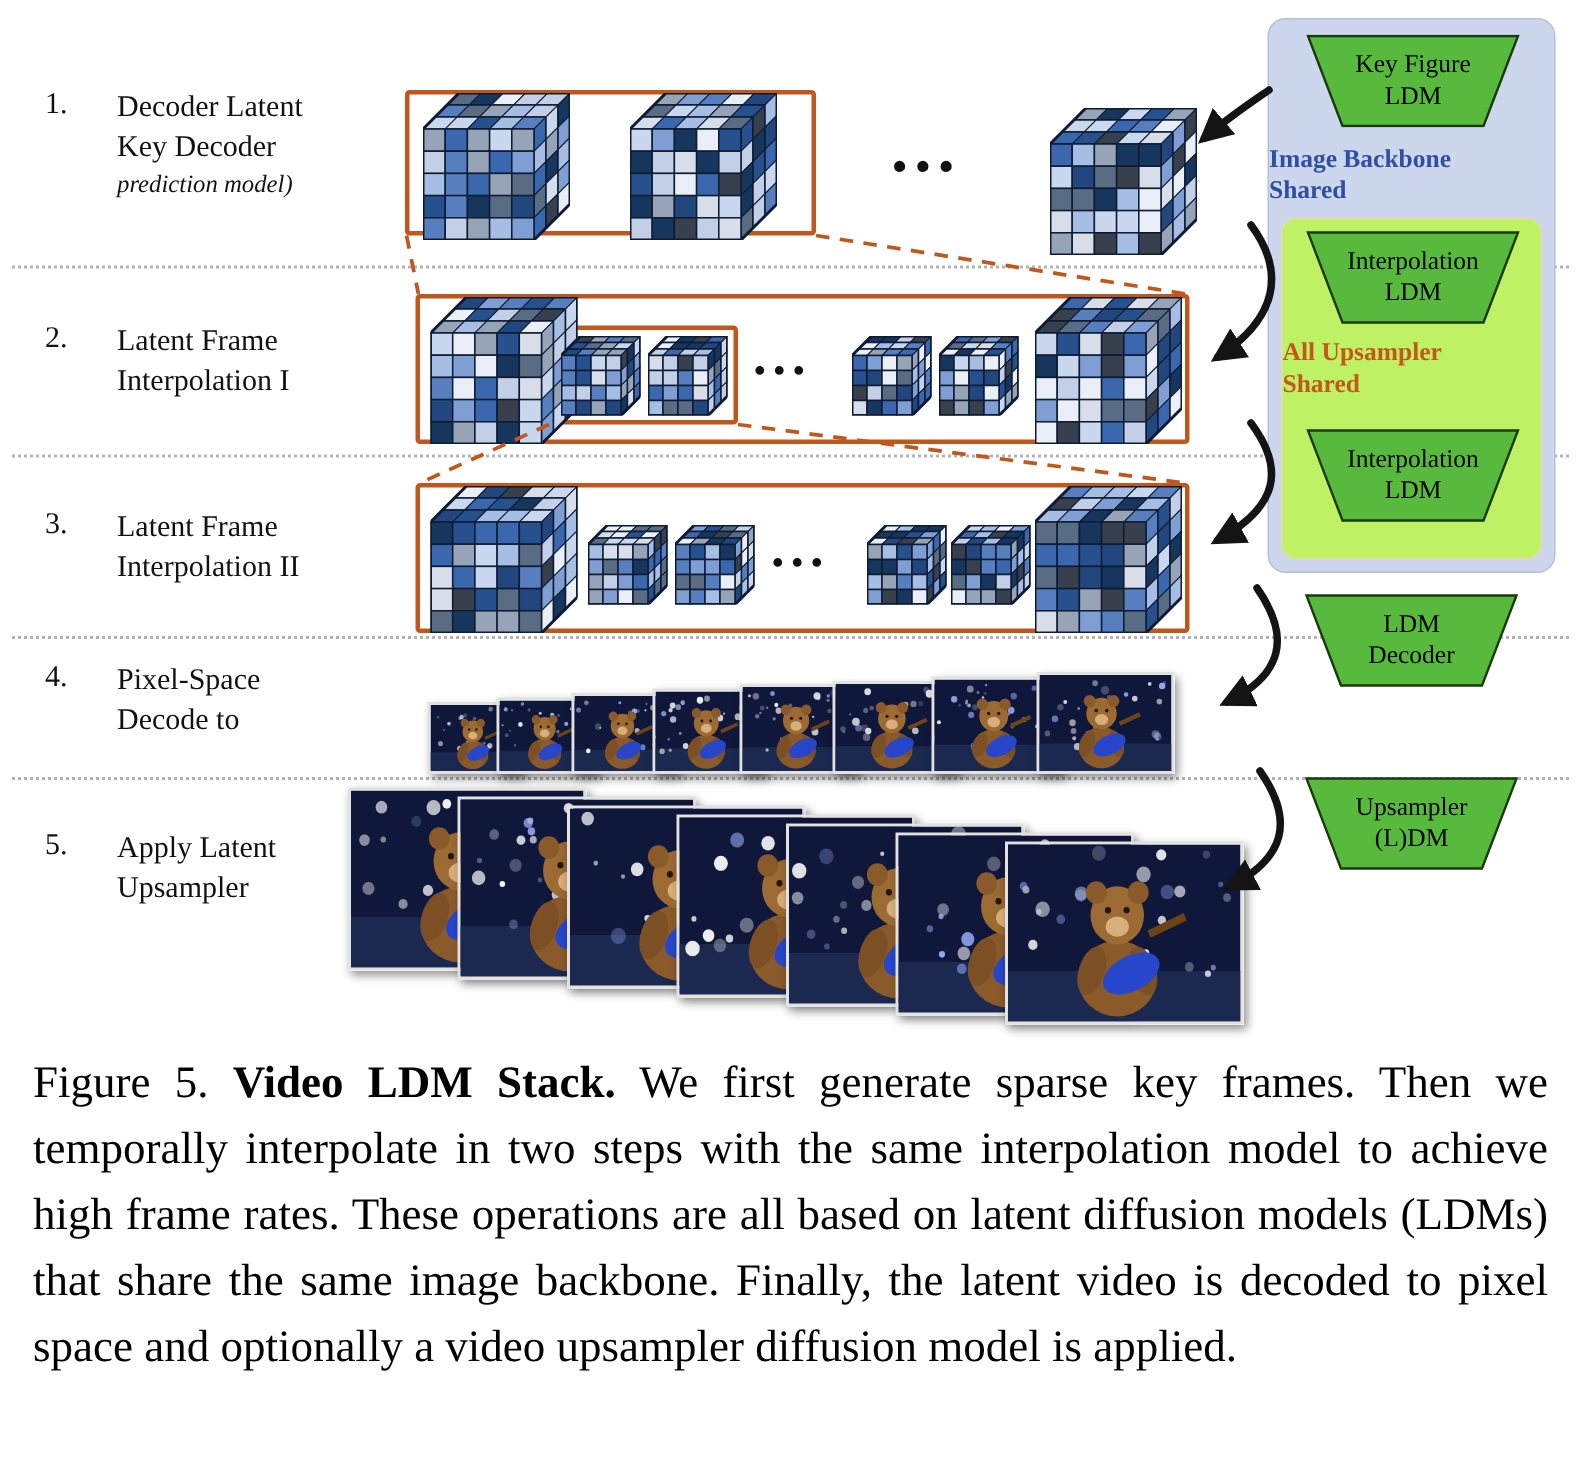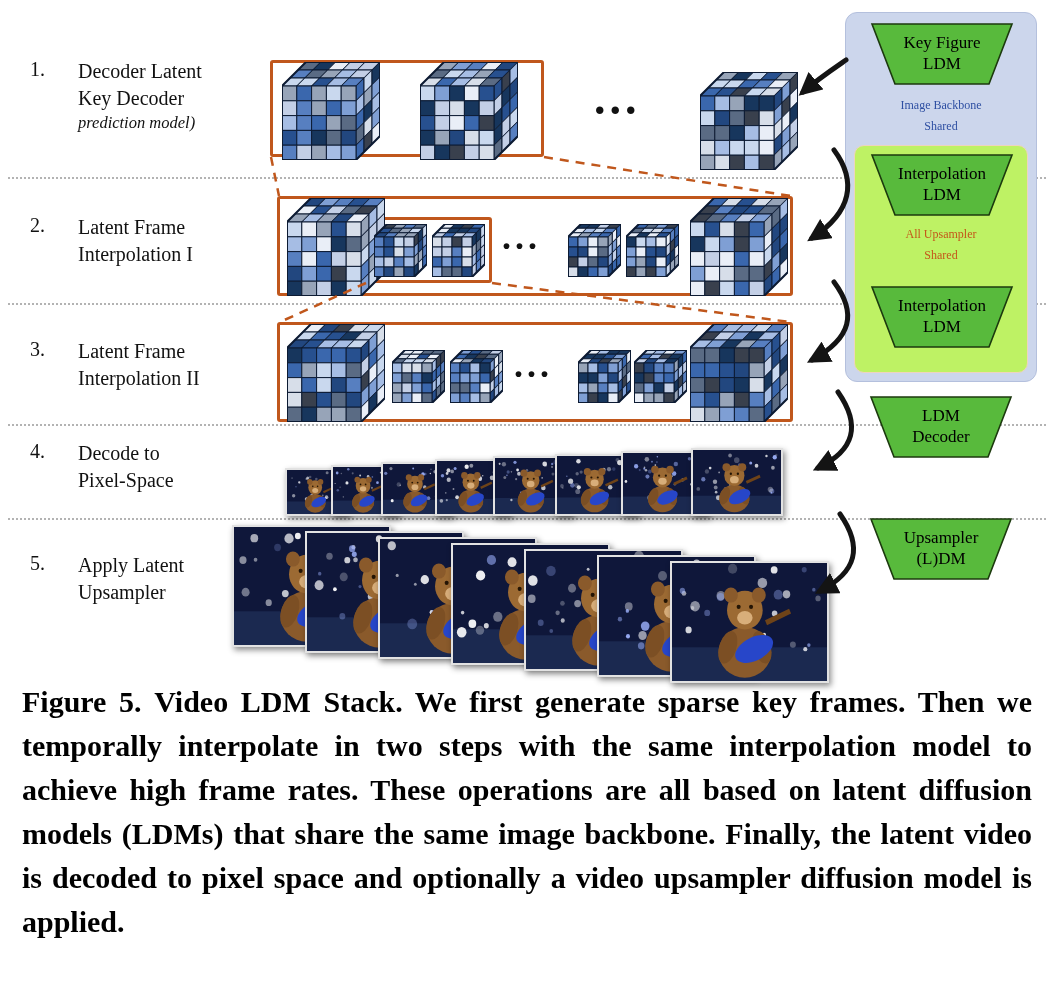--- a/index.html
+++ b/index.html
@@ -11,25 +11,25 @@
   .step .note{font-style:italic;font-size:16.5px;line-height:22px;}
   .obox{position:absolute;border:3px solid #c0571c;border-radius:3px;box-sizing:border-box;}
   .cube{position:absolute;}
   .dots{position:absolute;font-weight:bold;letter-spacing:4px;}
   .vframe{position:absolute;border:2px solid #e2e2e2;box-shadow:2px 3px 6px rgba(0,0,0,.45);}
   .panel{position:absolute;left:845px;top:12px;width:192px;height:370px;background:#ccd6ec;border:1px solid #b4c0dd;border-radius:12px;box-sizing:border-box;}
   .panel-inner-orange{position:absolute;left:8px;top:132px;width:174px;height:228px;background:#bef264;border:1px solid #eed4bd;border-radius:10px;box-sizing:border-box;}
   .trap{position:absolute;width:150px;height:62px;}
   .trap svg{position:absolute;left:0;top:0;}
   .trap-text{position:absolute;left:0;top:9px;width:100%;text-align:center;font-size:17px;line-height:21px;color:#000;}
-  .share-label{position:absolute;left:0;width:100%;text-align:center;font-weight:normal;font-size:12px;line-height:21px;}
+  .share-label{position:absolute;left:0;width:100%;font-weight:bold;font-size:17px;line-height:21px;}
   .blue-label{color:#2e4fa2;}
   .orange-label{color:#c4571a;}
   .overlay{position:absolute;left:0;top:0;pointer-events:none;}
-  .caption{position:absolute;left:22px;top:680px;width:1010px;font-size:30px;line-height:44px;text-align:justify;color:#000;font-weight:bold;}
+  .caption{position:absolute;left:22px;top:700px;width:1010px;font-size:30px;line-height:44px;text-align:justify;color:#000;}
 </style>
 </head>
 <body>
 
 <div class="diagram">
 
   <div class="sep" style="top:177px"></div>
   <div class="sep" style="top:303px"></div>
   <div class="sep" style="top:424px"></div>
   <div class="sep" style="top:518px"></div>
@@ -48,22 +48,22 @@
   </div>
 
   <div class="step-num" style="left:30px;top:338px">3.</div>
   <div class="step" style="left:78px;top:338px;width:200px">
     <div>Latent Frame</div>
     <div>Interpolation II</div>
   </div>
 
   <div class="step-num" style="left:30px;top:440px">4.</div>
   <div class="step" style="left:78px;top:440px;width:200px">
+    <div>Pixel-Space</div>
     <div>Decode to</div>
-    <div>Pixel-Space</div>
   </div>
 
   <div class="step-num" style="left:30px;top:552px">5.</div>
   <div class="step" style="left:78px;top:552px;width:200px">
     <div>Apply Latent</div>
     <div>Upsampler</div>
   </div>
 
   <div class="obox" style="left:270px;top:60px;width:274px;height:97px"></div>
   <div class="obox" style="left:277px;top:196px;width:516px;height:100px"></div>

